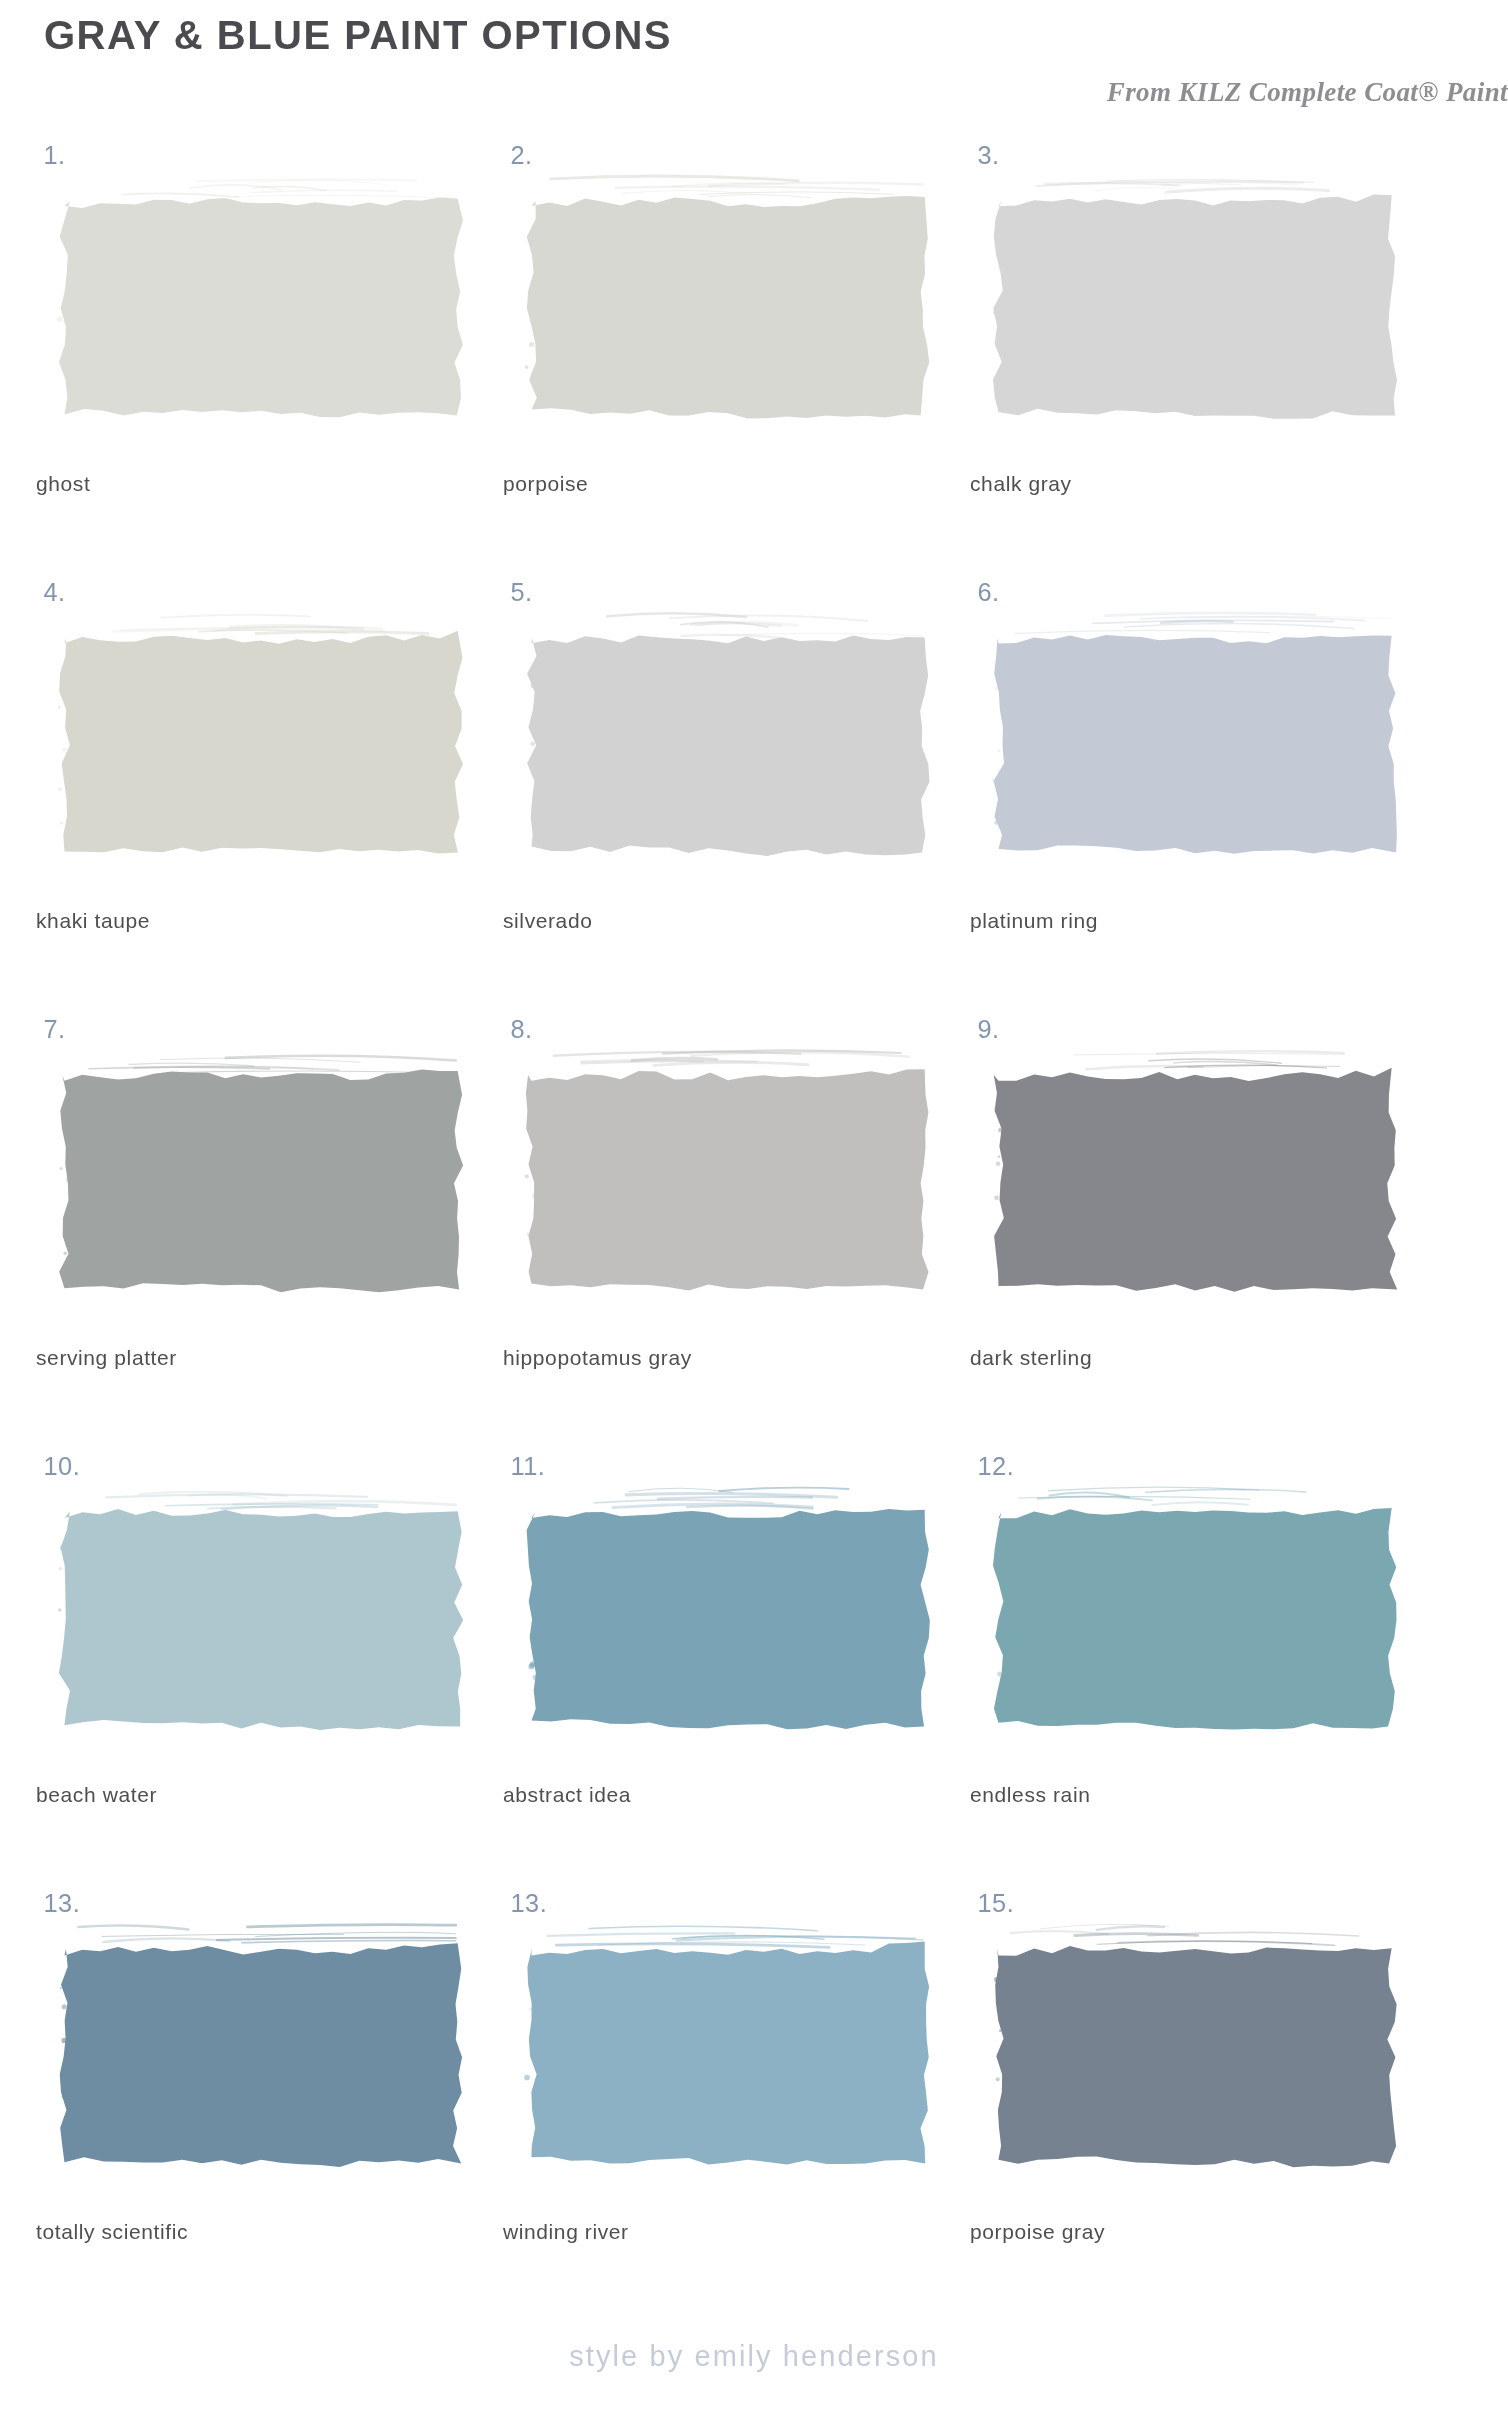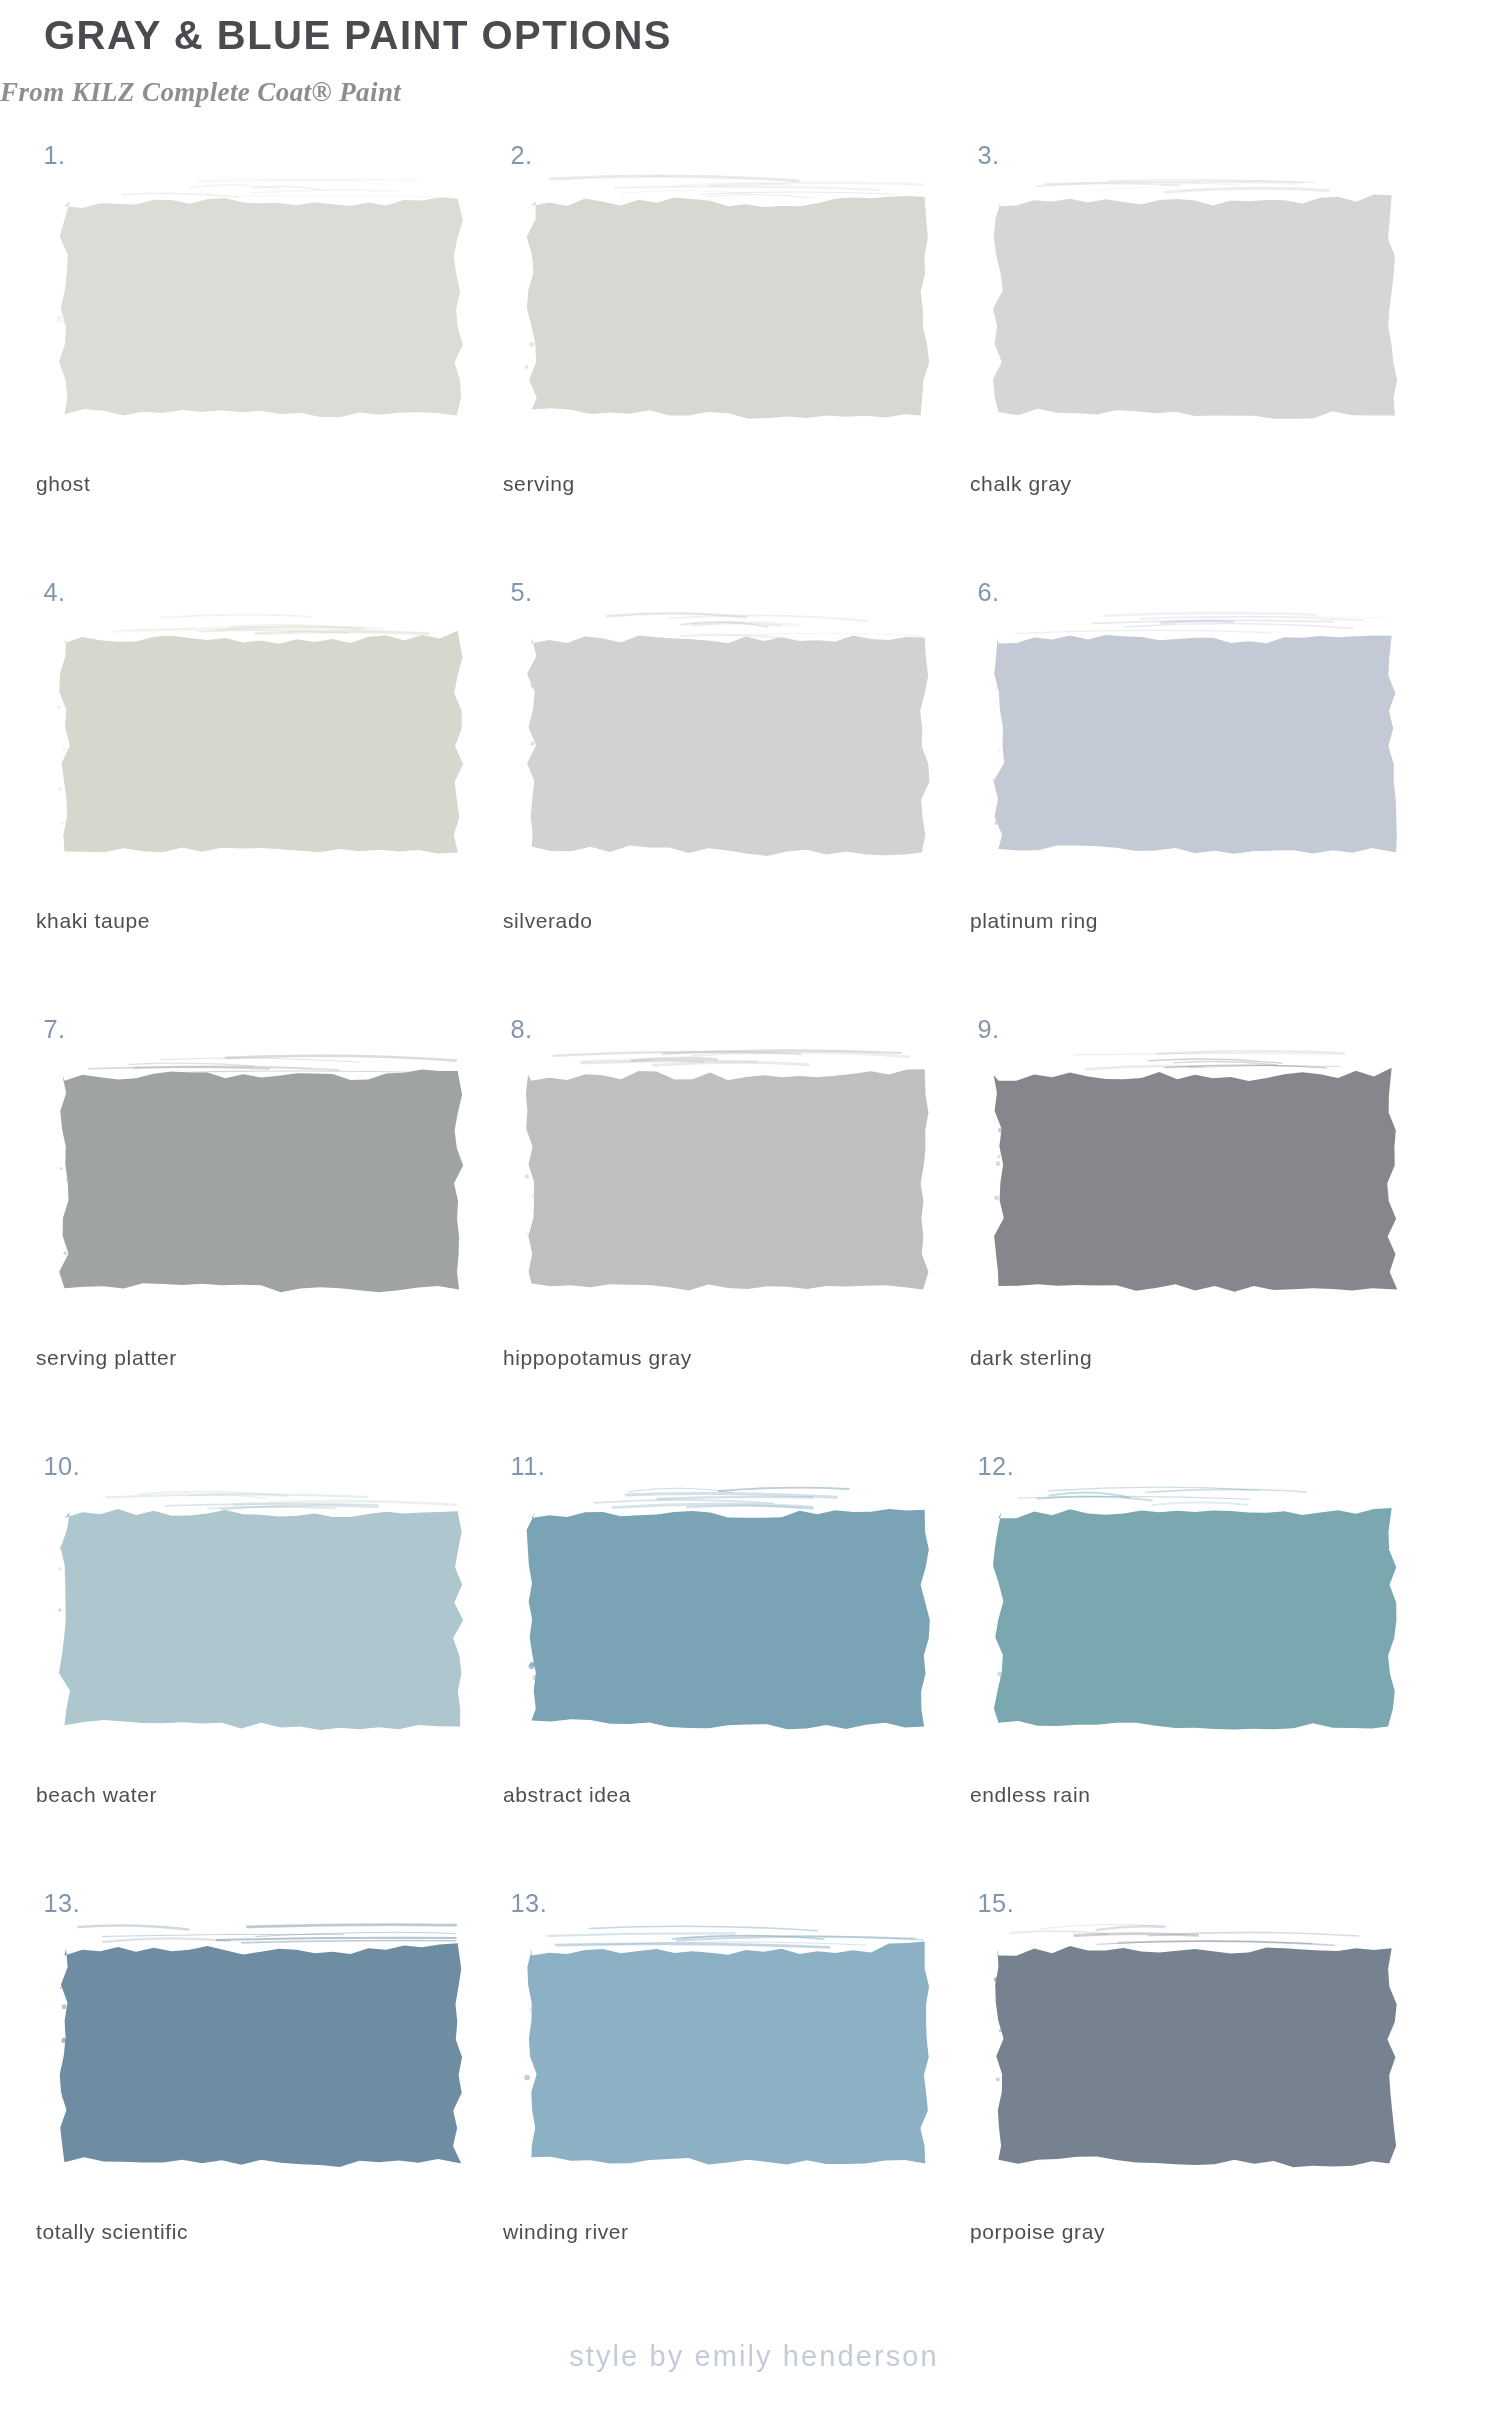--- a/index.html
+++ b/index.html
@@ -17,21 +17,21 @@
     position:absolute; left:36px; top:13px;
     font-family:"Liberation Sans", sans-serif;
     font-size:40px; font-weight:bold;
     letter-spacing:1.5px;
     color:#4a4a4f;
     white-space:nowrap;
     margin-left:8px;
   }
   .subtitle {
     position:absolute; left:0; top:77px; width:1508px;
-    text-align:left;
+    text-align:right;
     font-family:"Liberation Serif", serif;
     font-style:italic; font-weight:bold;
     font-size:27px; letter-spacing:0.4px;
     color:#8d8d92;
   }
 
   
   .grid {
     position:absolute; left:0; top:141px;
     width:1508px;
@@ -117,21 +117,21 @@
             <path d="M 189.6 24.9 Q 292.3 19.6 395.0 24.8" fill="none" stroke="#d6d8d1" stroke-width="0.99" stroke-linecap="round" opacity="0.55"></path>
             <path d="M 197.1 27.3 Q 252.3 22.4 307.5 28.4" fill="none" stroke="#d6d8d1" stroke-width="0.90" stroke-linecap="round" opacity="0.51"></path>
             <circle cx="10.2" cy="184.4" r="2.8" fill="#d6d8d1" opacity="0.53"></circle>
             <circle cx="11.2" cy="215.0" r="2.0" fill="#d6d8d1" opacity="0.31"></circle>
             <circle cx="15.0" cy="183.3" r="1.0" fill="#d6d8d1" opacity="0.31"></circle>
             <circle cx="13.4" cy="233.4" r="1.2" fill="#d6d8d1" opacity="0.64"></circle>
             <circle cx="4.8" cy="208.4" r="2.0" fill="#d6d8d1" opacity="0.63"></circle>
             <path d="M 10.0 37.2 L 29.0 33.5 L 48.0 37.2 L 67.0 29.1 L 86.0 32.6 L 105.0 36.6 L 124.0 30.5 L 143.0 33.8 L 162.0 28.3 L 181.0 29.8 L 200.0 31.7 L 219.0 37.4 L 238.0 35.4 L 257.0 38.3 L 276.0 37.1 L 295.0 37.6 L 314.0 34.2 L 333.0 29.5 L 352.0 28.1 L 371.0 29.0 L 390.0 27.5 L 409.0 26.6 L 428.0 27.7 L 429.8 52.8 L 431.3 71.7 L 427.7 90.5 L 428.4 109.3 L 423.8 128.2 L 426.0 147.0 L 426.2 165.8 L 430.6 184.7 L 432.8 203.5 L 426.6 222.3 L 425.3 241.2 L 423.8 260.0 L 407.1 258.7 L 386.2 262.1 L 365.3 260.2 L 344.4 261.1 L 323.5 260.0 L 302.6 262.6 L 281.7 260.9 L 260.8 262.7 L 239.9 263.1 L 219.0 257.6 L 198.1 256.2 L 177.2 259.9 L 156.3 259.8 L 135.4 254.2 L 114.5 258.0 L 93.6 256.7 L 72.7 258.4 L 51.8 253.7 L 30.9 252.3 L 10.0 253.5 L 15.7 241.0 L 7.6 222.0 L 14.9 203.0 L 14.2 184.0 L 10.1 165.0 L 5.2 146.0 L 6.6 127.0 L 12.3 108.0 L 10.5 89.0 L 5.0 70.0 L 14.5 51.0 L 14.4 32.0 Z" fill="#d6d8d1"></path>
           </svg>
         </div>
-        <div class="label">serving</div>
+        <div class="label">porpoise</div>
       </div>
       <div class="cell c2">
         <div class="num">3.</div>
         <div class="swatch-wrap">
           <svg viewBox="0 0 440 270" xmlns="http://www.w3.org/2000/svg">
             <path d="M 50.6 15.9 Q 126.2 10.4 201.7 15.5" fill="none" stroke="#d6d6d6" stroke-width="2.20" stroke-linecap="round" opacity="0.41"></path>
             <path d="M 57.2 13.0 Q 162.8 9.9 268.3 14.8" fill="none" stroke="#d6d6d6" stroke-width="1.04" stroke-linecap="round" opacity="0.30"></path>
             <path d="M 125.9 10.5 Q 235.5 7.0 345.1 12.2" fill="none" stroke="#d6d6d6" stroke-width="0.95" stroke-linecap="round" opacity="0.56"></path>
             <path d="M 60.7 14.4 Q 197.2 9.1 333.7 12.2" fill="none" stroke="#d6d6d6" stroke-width="2.21" stroke-linecap="round" opacity="0.37"></path>
             <path d="M 110.3 20.9 Q 157.6 14.8 204.9 19.4" fill="none" stroke="#d6d6d6" stroke-width="1.08" stroke-linecap="round" opacity="0.21"></path>

